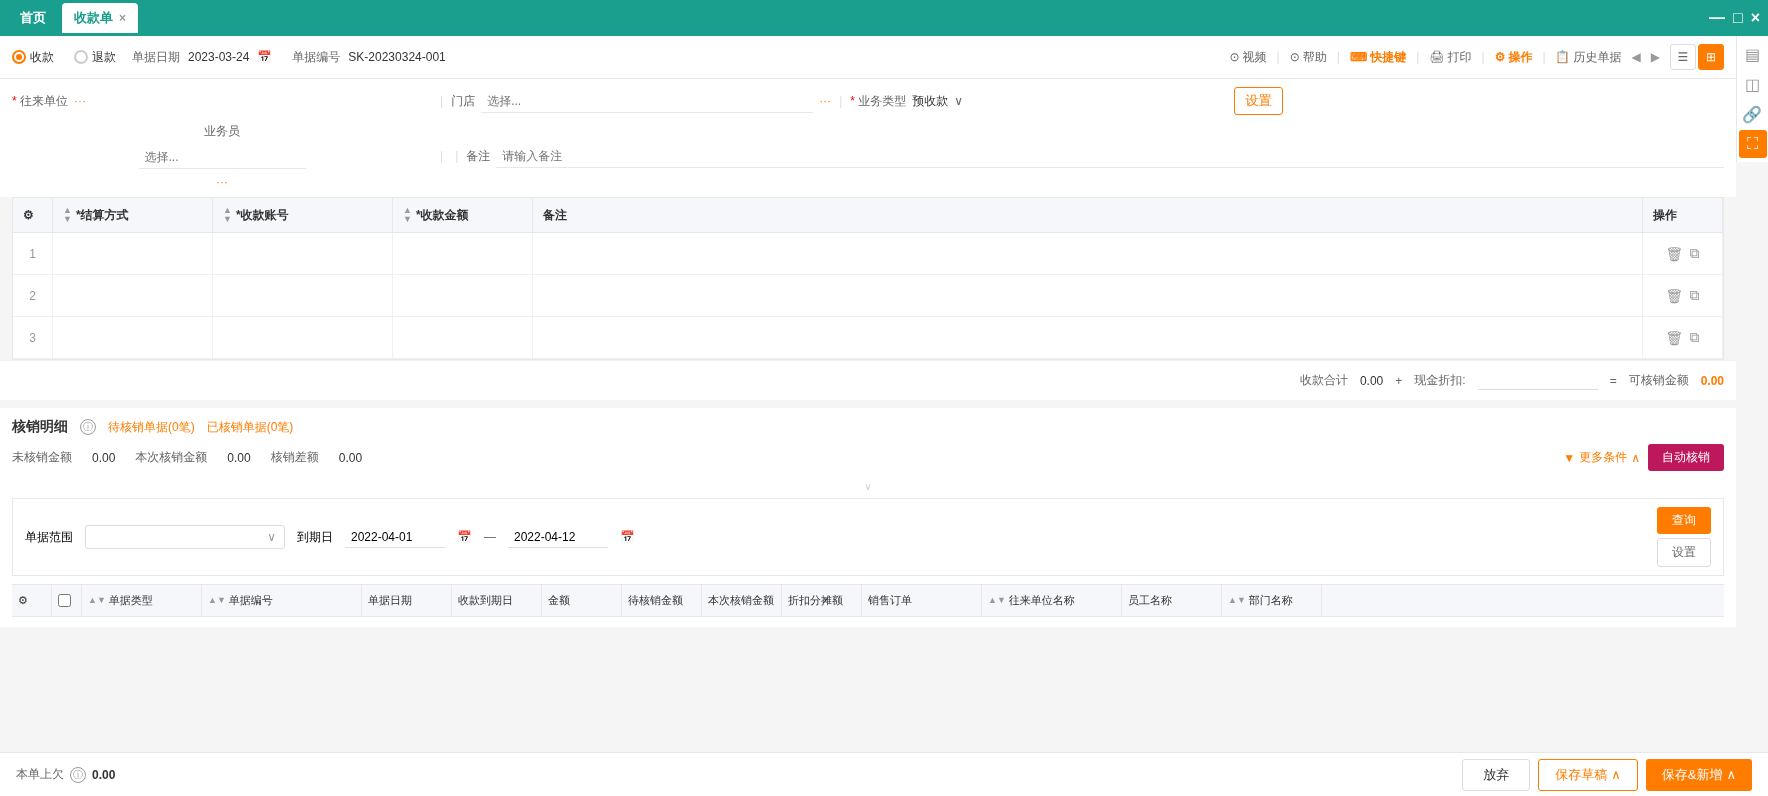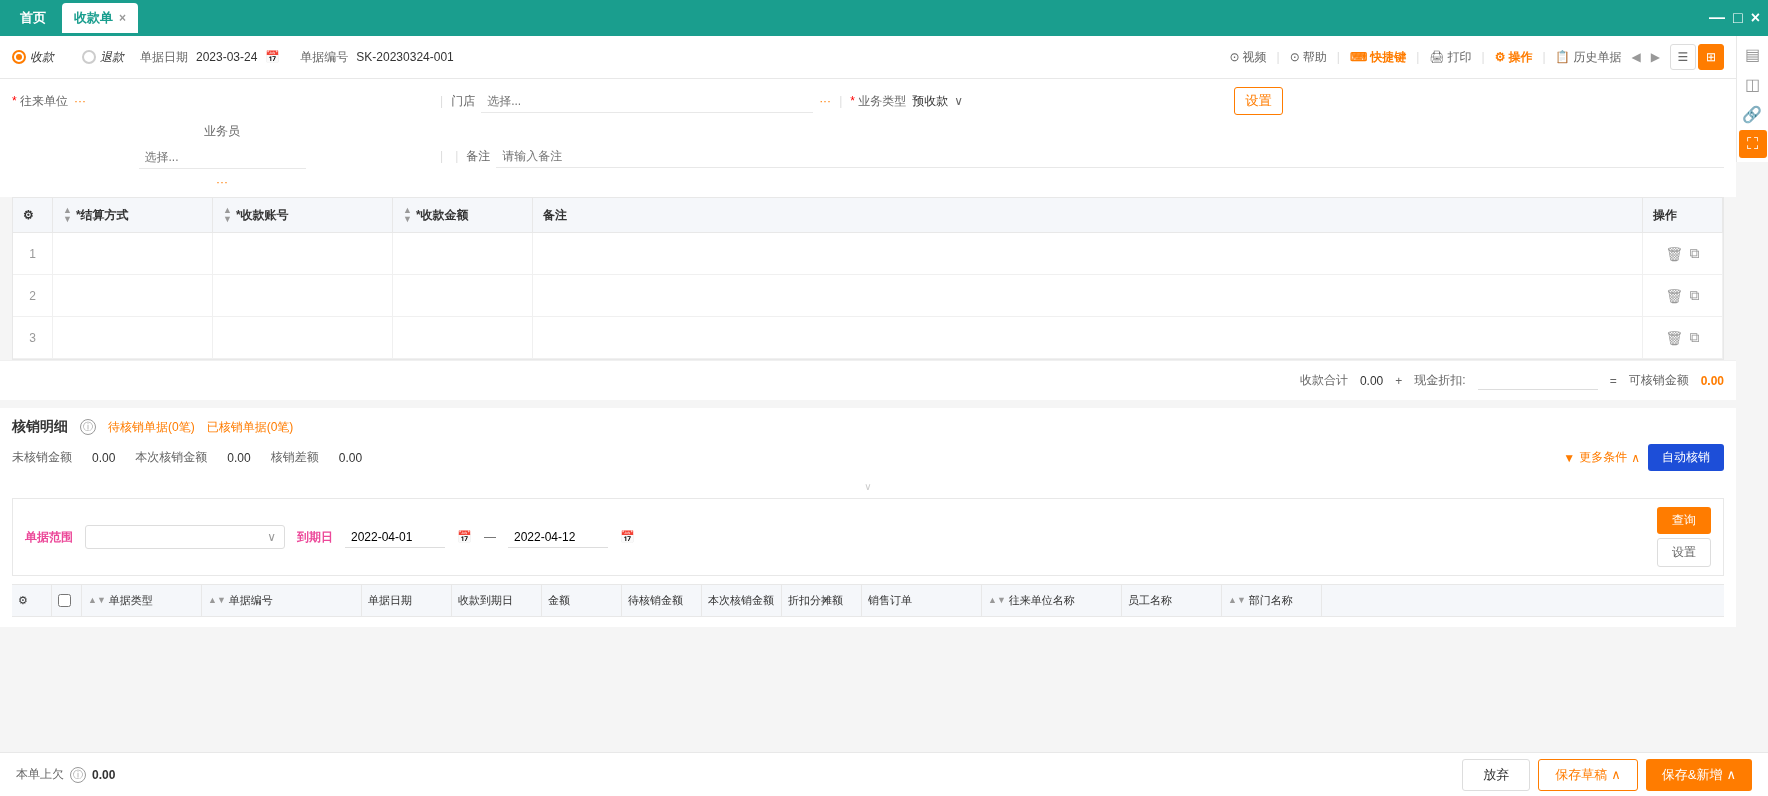--- a/index.html
+++ b/index.html
@@ -38,21 +38,21 @@
 
     
     .toolbar-row {
       display: flex;
       align-items: center;
       padding: 8px 12px;
       background: #fff;
       border-bottom: 1px solid #e8e8e8;
       gap: 16px;
     }
-    .radio-group { display: flex; align-items: flex-end; gap: 28px; font-style: italic; }
+    .radio-group { display: flex; align-items: flex-end; gap: 20px; }
     .radio-item { display: flex; align-items: center; gap: 4px; cursor: pointer; }
     .radio-dot {
       width: 14px; height: 14px; border-radius: 50%;
       border: 2px solid #ccc; display: flex; align-items: center; justify-content: center;
     }
     .radio-dot.active { border-color: #ff7c00; }
     .radio-dot.active::after { content: ''; width: 6px; height: 6px; background: #ff7c00; border-radius: 50%; }
     .doc-info { display: flex; align-items: center; gap: 8px; color: #333; }
     .doc-info-label { color: #666; }
     .calendar-icon { color: #ff7c00; cursor: pointer; }
@@ -147,28 +147,28 @@
     .hexiao-section { background: #fff; padding: 10px 12px; }
     .hexiao-header { display: flex; align-items: center; gap: 12px; margin-bottom: 8px; }
     .hexiao-title { font-size: 14px; font-weight: bold; color: #333; }
     .info-icon { width: 16px; height: 16px; border-radius: 50%; border: 1px solid #999; color: #999; display: inline-flex; align-items: center; justify-content: center; font-size: 10px; cursor: pointer; }
     .tab-link { color: #ff7c00; cursor: pointer; font-size: 12px; }
     .hexiao-stats { display: flex; align-items: center; gap: 20px; margin-bottom: 10px; font-size: 12px; color: #666; }
     .stat-value { color: #333; }
     .filter-right { margin-left: auto; display: flex; align-items: center; gap: 8px; }
     .more-filter { color: #ff7c00; cursor: pointer; display: flex; align-items: center; gap: 4px; }
     .auto-btn {
-      background: #1d4ed8; color: #fff; border: none;
+      background: #be185d; color: #fff; border: none;
       padding: 5px 14px; border-radius: 3px; cursor: pointer; font-size: 12px;
     }
 
     
     .filter-section { padding: 8px 12px; background: #fff; border: 1px solid #e8e8e8; margin: 0 0 8px 0; }
     .filter-row { display: flex; align-items: center; gap: 12px; }
-    .filter-label { color: #ec4899; white-space: nowrap; font-weight: bold; }
+    .filter-label { color: #000000; white-space: nowrap; }
     .filter-arrow { color: #999; }
     .filter-date {
       border: none; border-bottom: 1px solid #ddd;
       padding: 3px 6px; width: 100px; outline: none; font-size: 12px;
     }
     .filter-dash { color: #666; }
     .filter-calendar { color: #ff7c00; cursor: pointer; }
     .query-btn {
       background: #ff7c00; color: #fff; border: none;
       padding: 5px 14px; border-radius: 3px; cursor: pointer; font-size: 12px; font-family: Liberation Serif, serif;

